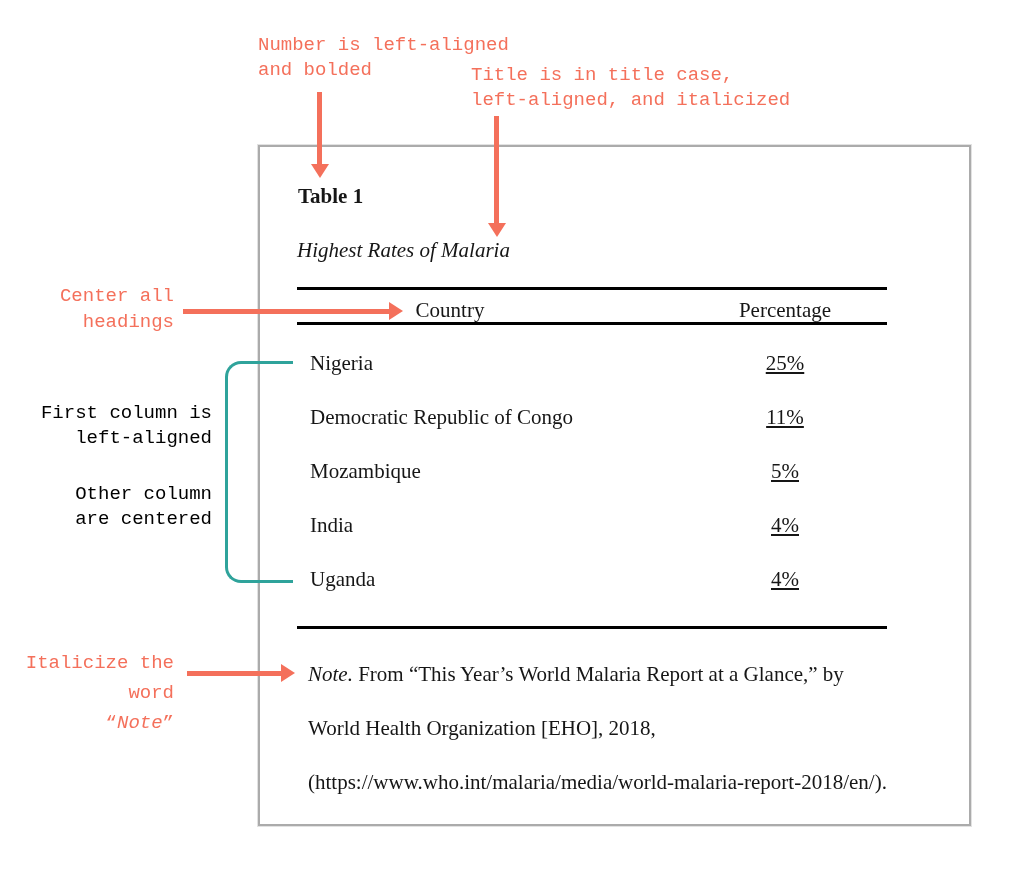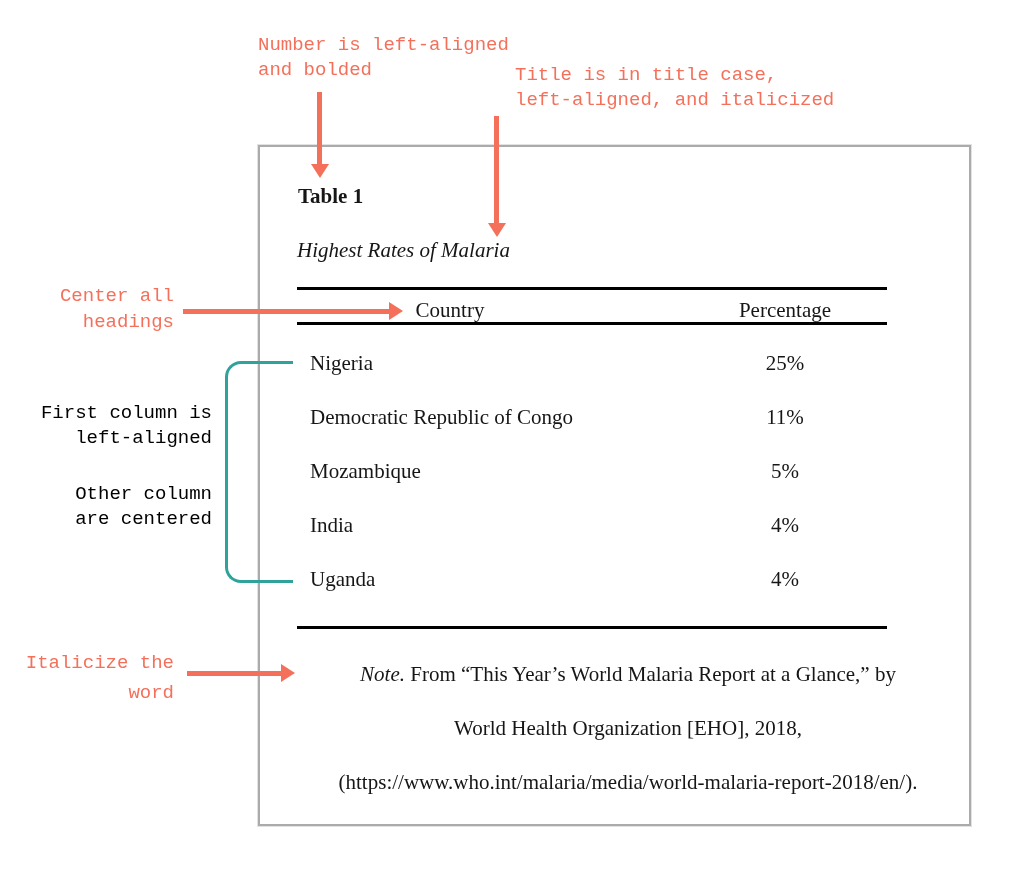--- a/index.html
+++ b/index.html
@@ -14,23 +14,23 @@
   .table-title{position:absolute;left:297px;top:237px;font-style:italic;line-height:26px;}
   
   .apa-table{position:absolute;left:297px;top:287px;width:590px;}
   .rule{height:3px;background:#000;}
   .hdr-row{display:grid;grid-template-columns:306px 1fr;height:32px;line-height:40px;}
   .hdr-row .c1{text-align:center;}
   .hdr-row .c2{text-align:center;padding-left:80px;}
   .tbody{padding:11px 0 20px 0;}
   .trow{display:grid;grid-template-columns:306px 1fr;height:54px;line-height:54px;}
   .trow .c1{text-align:left;padding-left:13px;}
-  .trow .c2{text-align:center;padding-left:80px;}
+  .trow .c2{text-align:center;padding-left:80px;text-decoration:underline;}
   
-  .note-line{position:absolute;left:308px;line-height:26px;width:640px;text-align:center;}
+  .note-line{position:absolute;left:308px;line-height:26px;width:640px;}
   .note-label{font-style:italic;}
   
   .ann{position:absolute;font-size:19px;color:#f4705b;font-family:Liberation Mono, monospace;}
   .ann.teal{color:#000000;}
   .ann .ln{display:block;}
   .left-al{text-align:left;}
   .right-al{text-align:right;}
   
   .a-line{position:absolute;background:#f4705b;}
   .head-down{position:absolute;width:0;height:0;border-left:9px solid transparent;
@@ -92,21 +92,21 @@
   <div class="serif note-line" style="top:715px;">World Health Organization [EHO], 2018,</div>
   <div class="serif note-line" style="top:769px;">(https://www.who.int/malaria/media/world-malaria-report-2018/en/).</div>
 
   <div class="ann left-al" style="left:258px;top:33px;line-height:25px;">
     <span class="ln">Number is left-aligned</span>
     <span class="ln">and bolded</span>
   </div>
   <div class="a-line" style="left:317px;top:92px;width:5px;height:73px;"></div>
   <div class="head-down" style="left:311px;top:164px;"></div>
 
-  <div class="ann left-al" style="left:471px;top:63px;line-height:25px;margin-left:44px;">
+  <div class="ann left-al" style="left:471px;top:63px;line-height:25px;">
     <span class="ln">Title is in title case,</span>
     <span class="ln">left-aligned, and italicized</span>
   </div>
   <div class="a-line" style="left:494px;top:116px;width:5px;height:108px;"></div>
   <div class="head-down" style="left:488px;top:223px;"></div>
 
   <div class="ann right-al" style="right:850px;top:283px;line-height:26px;">
     <span class="ln">Center all</span>
     <span class="ln">headings</span>
   </div>
@@ -118,17 +118,18 @@
     <span class="ln">left-aligned</span>
   </div>
   <div class="ann teal right-al" style="right:812px;top:482px;line-height:25px;">
     <span class="ln">Other column</span>
     <span class="ln">are centered</span>
   </div>
   <div class="bracket"></div>
 
   <div class="ann right-al" style="right:850px;top:648px;line-height:30px;">
     <span class="ln">Italicize the word</span>
+    <span class="ln"><span>“</span><span class="note-word-quote">Note</span><span>”</span></span>
   </div>
   <div class="a-line" style="left:187px;top:671px;width:95px;height:5px;"></div>
   <div class="head-right" style="left:281px;top:664px;"></div>
 
 </div>
 
 </body></html>

